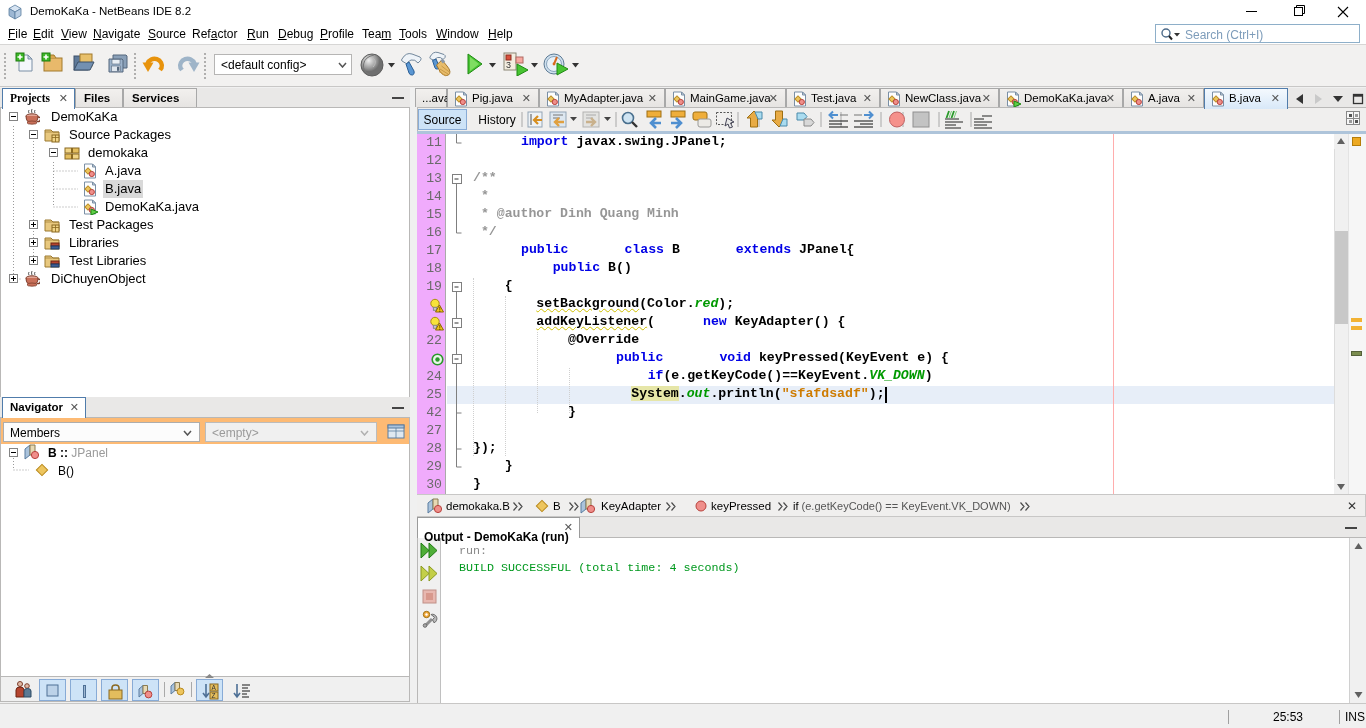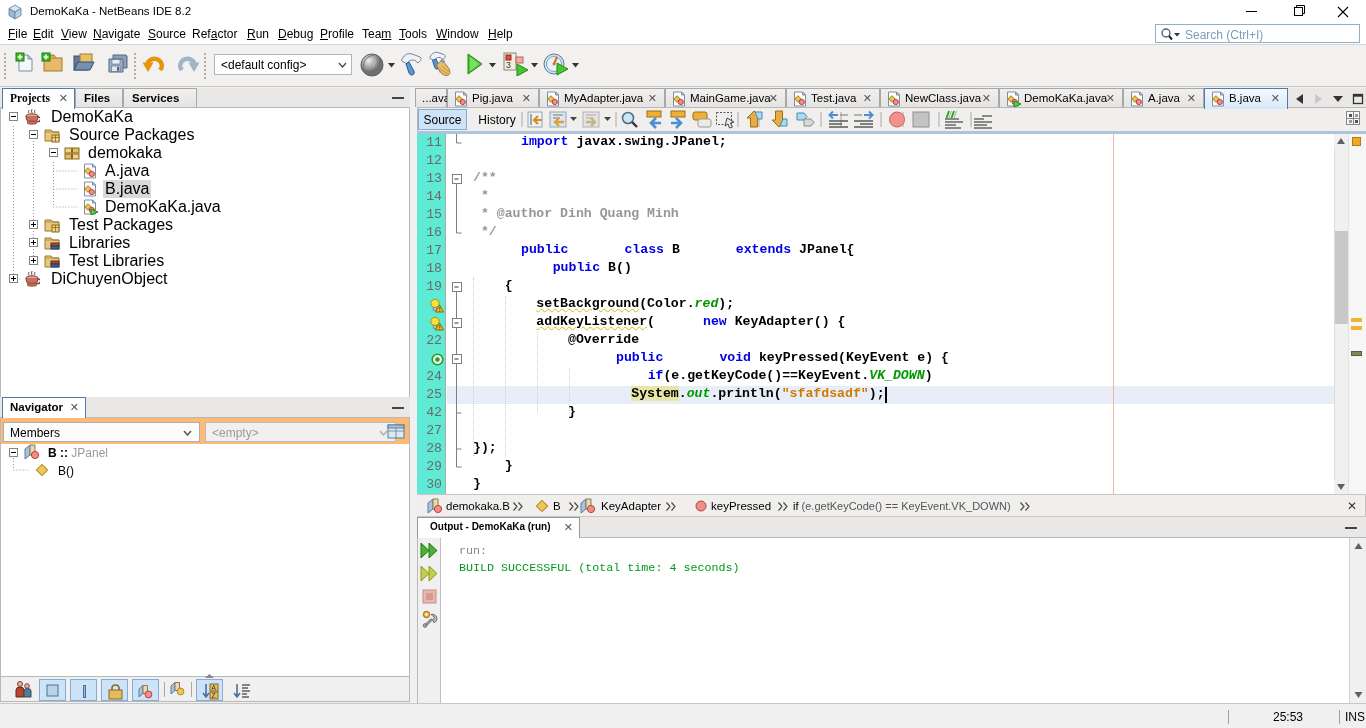--- a/index.html
+++ b/index.html
@@ -30,32 +30,32 @@
 .tab .lbl { position:absolute; top:3px; white-space:nowrap; }
 .tab .x { position:absolute; top:3px; color:#555; font-size:11px; }
 
 #projects-tabbar { left:0; top:88px; width:410px; height:20px; }
 #projects-tree { position:absolute; left:0; top:108px; width:410px; height:289px; background:#fff; border-left:1px solid #b9b8b7; border-right:1px solid #b9b8b7; }
 #navigator-tabbar { left:0; top:397px; width:410px; height:21px; }
 #nav-toolbar { position:absolute; left:0; top:418px; width:410px; height:28px; background:#fdba74; border:1px solid #b9b8b7; border-top:none; }
 #nav-tree { position:absolute; left:0; top:444px; width:410px; height:232px; background:#fff; border-left:1px solid #b9b8b7; border-right:1px solid #b9b8b7; }
 #nav-bottombar { position:absolute; left:0; top:676px; width:410px; height:26px; background:#f0f0f0; border:1px solid #b9b8b7; }
 
-.trow { position:absolute; height:18px; line-height:18px; white-space:nowrap; font-size:16px;padding-left:20px; }
+.trow { position:absolute; height:18px; line-height:18px; white-space:nowrap; font-size:13px;padding-left:20px; }
 .ticon { position:absolute; top:1px; }
 .tgl { position:absolute; top:4px; width:9px; height:9px; background:#fff; border:1px solid #848484; }
 .tgl-m { position:absolute; left:1px; top:3px; width:5px; height:1px; background:#000; }
 .tgl-v { position:absolute; left:3px; top:1px; width:1px; height:5px; background:#000; }
 .navtbtn { position:absolute; top:2px; width:27px; height:22px; background:#cde3f7; border:1px solid #88abd6; }
 
 #ed-tabbar { left:417px; top:88px; width:949px; height:20px; }
 #ed-toolbar { position:absolute; left:417px; top:108px; width:949px; height:23px; background:#f0efee; border-left:1px solid #b9b8b7; }
 #ed-tb-edge { position:absolute; left:417px; top:131px; width:949px; height:3px; background:#aec4da; }
 #editor { position:absolute; left:417px; top:134px; width:917px; height:360px; background:#ffffff; overflow:hidden; }
-#gutter { position:absolute; left:0; top:0; width:29px; height:360px; background:#5eead4; border-right:1px solid #aaaaaa; }
+#gutter { position:absolute; left:0; top:0; width:29px; height:360px; background:#f0abfc; border-right:1px solid #aaaaaa; }
 .lnum { position:absolute; right:3px; width:26px; text-align:right; color:#6a6a6a; font:13.2px "Liberation Mono", monospace; line-height:18px; }
 #foldcol { position:absolute; left:30px; top:0; width:26px; height:360px; }
 .codeline { position:absolute; left:56px; height:18px; line-height:18px; font:bold 13.2px "Liberation Mono", monospace; white-space:pre; }
 .codeline b { font-weight:bold; }
 .k { color:#0000e6;margin-left:48px; }
 .wavy { text-decoration:underline; text-decoration-style:wavy; text-decoration-color:#cfc000; text-decoration-thickness:1px; text-underline-offset:1px; }
 .occ { background:#e6e6a8; }
 .c { color:#969696; }
 .s { color:#ce7b00; }
 .f { color:#009900; font-style:italic; }
@@ -404,21 +404,21 @@
       <rect width="12" height="2" y="1" fill="#444"></rect>
     </svg>
 </div>
 <div id="nav-toolbar">
   <div class="abs" style="left:2px;top:4px;width:197px;height:20px;background:#fcfcfc;border:1px solid #adadad;">
     <span style="position:absolute;left:6px;top:3px;">Members</span>
     <svg class="abs" style="right:7px;top:7px" width="9" height="6">
         <polyline points="1,1 4.5,5 8,1" fill="none" stroke="#555" stroke-width="1.5"></polyline>
       </svg>
   </div>
-  <div class="abs" style="left:204px;top:4px;width:191px;height:20px;background:#f0f0f0;border:1px solid #bcbcbc;color:#9a9a9a;">
+  <div class="abs" style="left:204px;top:4px;width:172px;height:20px;background:#f0f0f0;border:1px solid #bcbcbc;color:#9a9a9a;">
     <span style="position:absolute;left:6px;top:3px;">&lt;empty&gt;</span>
     <svg class="abs" style="right:7px;top:7px" width="9" height="6">
         <polyline points="1,1 4.5,5 8,1" fill="none" stroke="#b0b0b0" stroke-width="1.5"></polyline>
       </svg>
   </div>
   <svg class="abs" style="left:386px;top:5px" width="18" height="18" viewBox="0 0 18 18">
     <rect x="1" y="2" width="16" height="13" fill="#dfe8f0" stroke="#5a7da0"></rect>
     <rect x="1" y="2" width="16" height="3" fill="#aac3dc" stroke="#5a7da0"></rect>
     <path d="M9 5 v10 M1 8 h16" stroke="#5a7da0" stroke-width="0.8"></path>
   </svg>
@@ -836,21 +836,21 @@
     </svg>
 <span class="abs" style="left:376px;top:5px;font-size:11px">if <span style="color:#555">(e.getKeyCode() == KeyEvent.VK_DOWN)</span></span>
 <svg class="abs" style="left:602px;top:6px" width="12" height="11" viewBox="0 0 12 11">
       <path d="M1.5 1.5 l3.5 4 L1.5 9.5 M6.5 1.5 l3.5 4 L6.5 9.5" fill="none" stroke="#4a4a4a" stroke-width="1.2"></path>
     </svg>
 <span class="abs" style="left:930px;top:4px;color:#333;font-size:12px">✕</span>
 </div>
 
 <div id="out-tabbar" class="tabbar">
   <div class="tab active" style="left:0px;width:163px;border-color:#9a9a9a;">
-      <span class="lbl" style="left:12px;font-weight:bold;font-size:10px;">Output - DemoKaKa (run)</span>
+      <span class="lbl" style="left:6px;font-weight:bold;font-size:12px;margin-top:9px;">Output - DemoKaKa (run)</span>
       <span class="x" style="right:6px;">✕</span>
     </div>
   <svg class="abs" style="left:928px;top:9px" width="14" height="4">
       <rect width="12" height="2" y="1" fill="#444"></rect>
     </svg>
 </div>
 <div id="output">
   <div id="out-strip">
 <svg class="abs" style="left:2px;top:4px" width="19" height="17" viewBox="0 0 19 17">
         <polygon points="1,1 9,8.5 1,16" fill="#4fae38" stroke="#1f7a12"></polygon>

